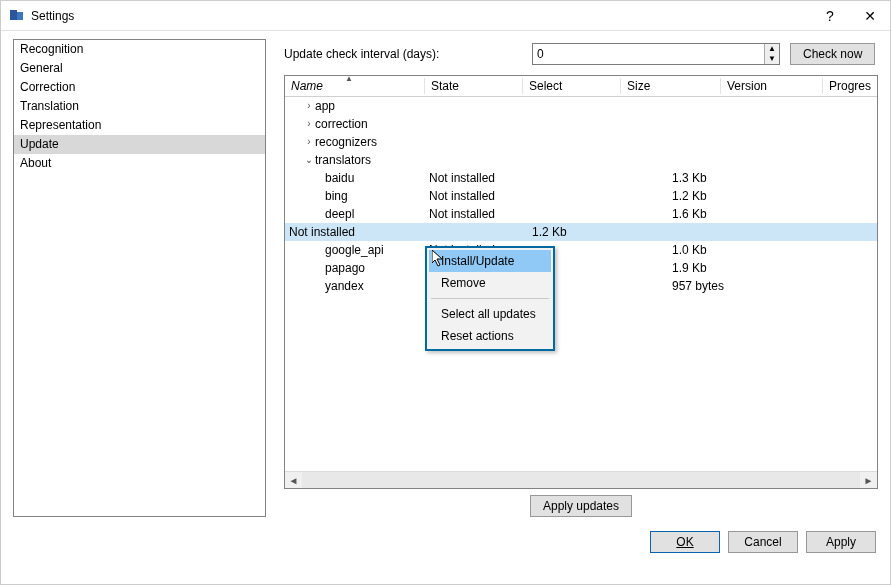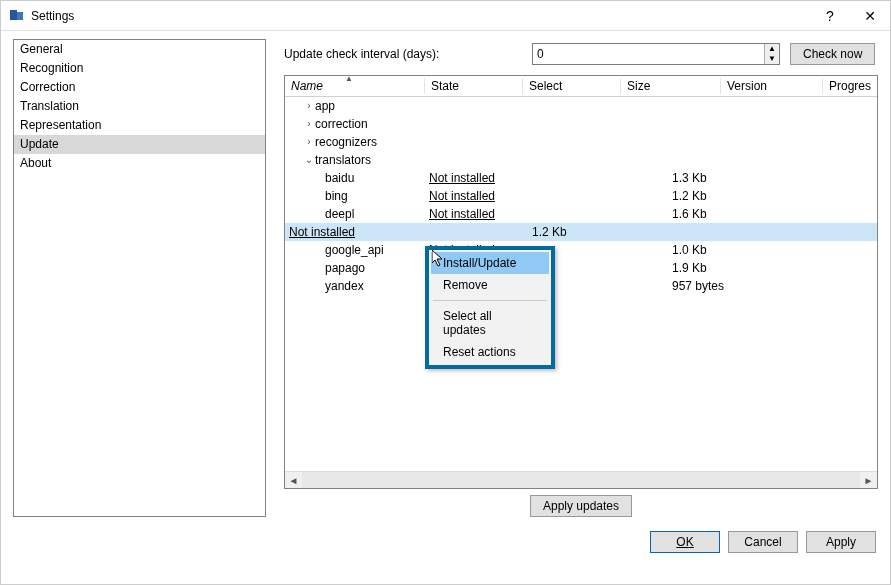--- a/index.html
+++ b/index.html
@@ -129,42 +129,42 @@
   }
   .tbody { position: relative; }
   .trow {
     display: flex;
     height: 18px;
     line-height: 18px;
     padding-left: 4px;
   }
   .trow .c { overflow: hidden; white-space: nowrap; }
   .trow .c-name { width: 140px; display:flex; align-items:center; }
-  .trow .c-state { width: 98px; text-decoration: underline; }
+  .trow .c-state { width: 98px; }
   .trow .c-action { width: 98px; }
   .trow .c-size { width: 100px; margin-left: 47px; }
   .exp {
     width: 12px; display:inline-block; text-align:center; color:#555; font-size:10px;
   }
   .indent1 { padding-left: 14px; }
   .indent2 { padding-left: 36px; }
   .trow.selected {
     background: #cde6f7;
   }
   .trow.selected .c-name span.nametext {
     border: 1px dotted #5a9bd4;
     padding: 0 1px;
   }
   
   .ctx {
     position: absolute;
     left: 140px; top: 149px;
     width: 130px;
     background: #f2f2f2;
-    border: 4px solid #0369a1;
+    border: 2px solid #0369a1;
     box-shadow: 2px 2px 4px rgba(0,0,0,0.25);
     padding: 2px;
   }
   .ctx .mitem {
     padding: 4px 12px;
     cursor: default;
   }
   .ctx .mitem.hover { background: #90c8f6; }
   .ctx .sep { height:1px; background:#c9c9c9; margin: 4px 2px; }
   .cursor {
@@ -206,22 +206,22 @@
   </span>
   <span class="title">Settings</span>
   <span class="spacer"></span>
   <span class="winbtn">?</span>
   <span class="winbtn">✕</span>
 </div>
 
 <div class="content">
 
   <div class="sidebar">
+    <div class="nav-item">Recognition</div>
     <div class="nav-item">General</div>
-    <div class="nav-item">Recognition</div>
     <div class="nav-item">Correction</div>
     <div class="nav-item">Translation</div>
     <div class="nav-item">Representation</div>
     <div class="nav-item selected">Update</div>
     <div class="nav-item">About</div>
   </div>
 
   <div class="main">
     <div class="row-interval">
       <label>Update check interval (days):</label>

